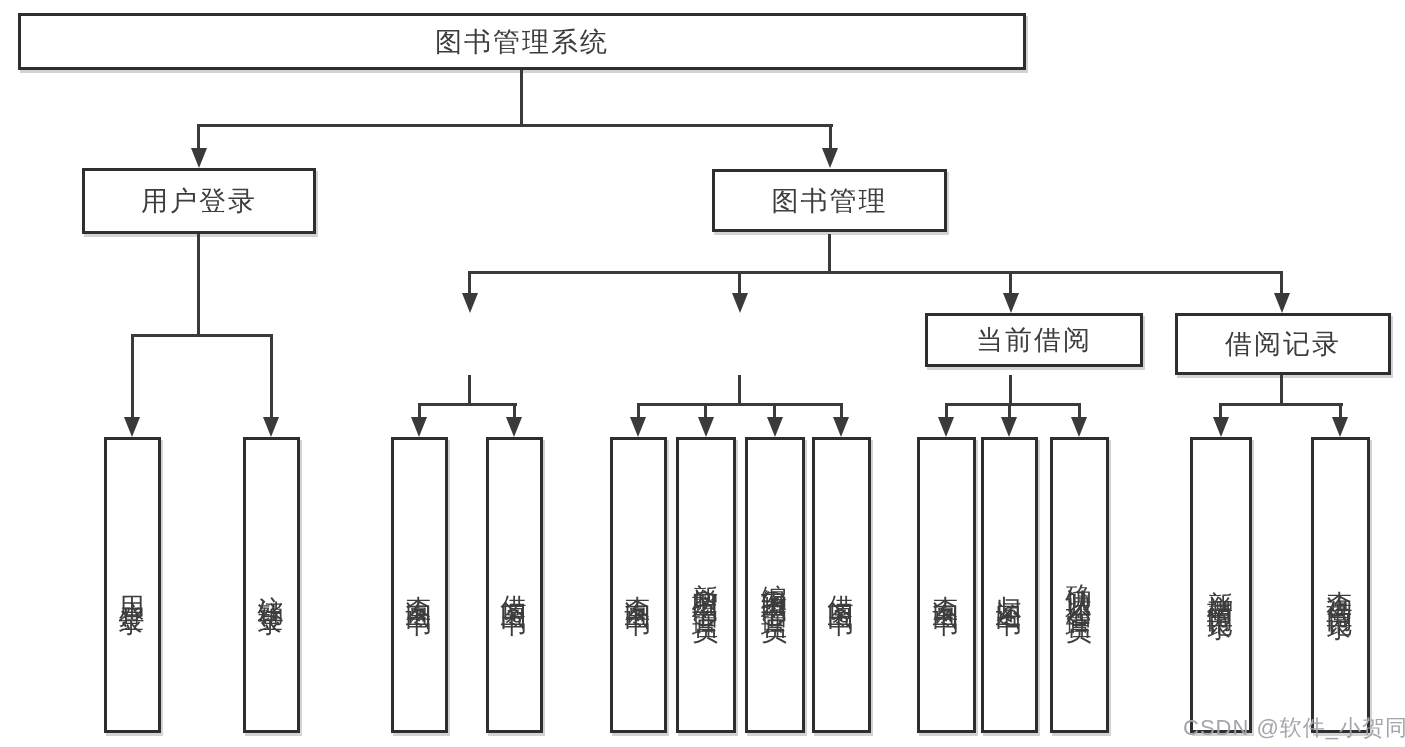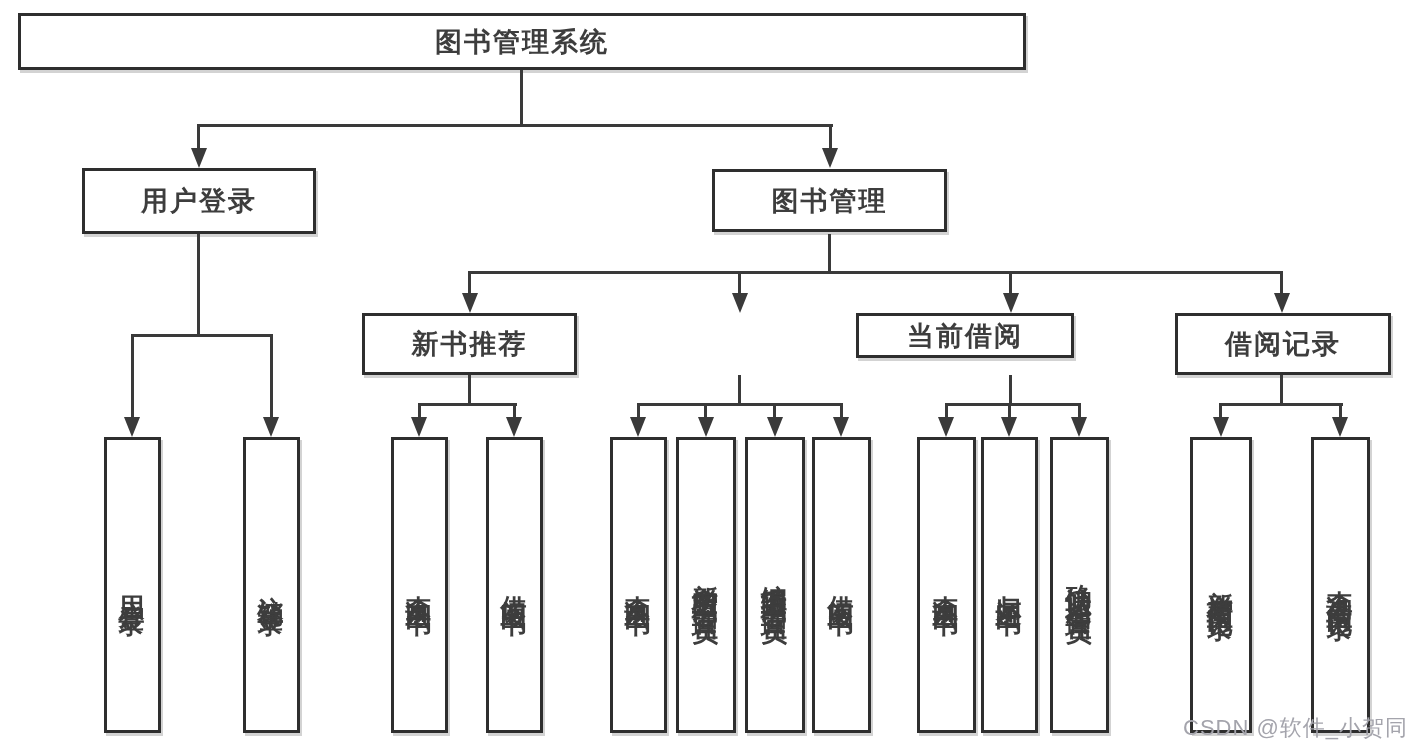--- a/index.html
+++ b/index.html
@@ -1,21 +1,21 @@
 <!DOCTYPE html>
 <html><head>
 <meta charset="utf-8">
 <style>
   html,body{margin:0;padding:0;background:#fff;}
   .canvas{position:relative;width:1405px;height:747px;background:#ffffff;overflow:hidden;
           font-family:"Liberation Sans","DejaVu Sans",sans-serif;}
   .node{position:absolute;box-sizing:border-box;background:#ffffff;border:3px solid #2e2e2e;
         display:flex;align-items:center;justify-content:center;color:#3d3d3d;
         box-shadow:2px 3px 0 rgba(130,130,130,.35);}
-  .node span{font-size:27px;letter-spacing:2px;white-space:nowrap;font-weight:bold;}
+  .node span{font-size:27px;letter-spacing:2px;white-space:nowrap;}
   .leaf span{writing-mode:vertical-rl;text-orientation:mixed;font-size:26px;letter-spacing:5px;}
   .line{position:absolute;background:#3a3a3a;}
   .arrow{position:absolute;width:0;height:0;border-left:8px solid transparent;
          border-right:8px solid transparent;border-top:20px solid #3a3a3a;}
   .watermark{position:absolute;left:1183px;top:713px;font-size:22px;color:#a4a4ac;
              letter-spacing:1px;white-space:nowrap;z-index:5;}
 </style>
 </head>
 <body>
 
@@ -25,24 +25,21 @@
     <span>图书管理系统</span>
   </div>
 
   <div class="node" style="left:82px;top:168px;width:234px;height:66px">
     <span>用户登录</span>
   </div>
   <div class="node" style="left:712px;top:169px;width:235px;height:63px">
     <span>图书管理</span>
   </div>
 
-  <div class="node" style="left:362px;top:313px;width:215px;height:62px">
-    <span>新书推荐</span>
-  </div>
-  <div class="node" style="left:856px;top:313px;width:218px;height:45px">
+  <div class="node" style="left:925px;top:313px;width:218px;height:54px">
     <span>当前借阅</span>
   </div>
   <div class="node" style="left:1175px;top:313px;width:216px;height:62px">
     <span>借阅记录</span>
   </div>
 
   <div class="node leaf" style="left:104px;top:437px;width:57px;height:296px">
     <span>用户登录</span>
   </div>
   <div class="node leaf" style="left:243px;top:437px;width:57px;height:296px">

